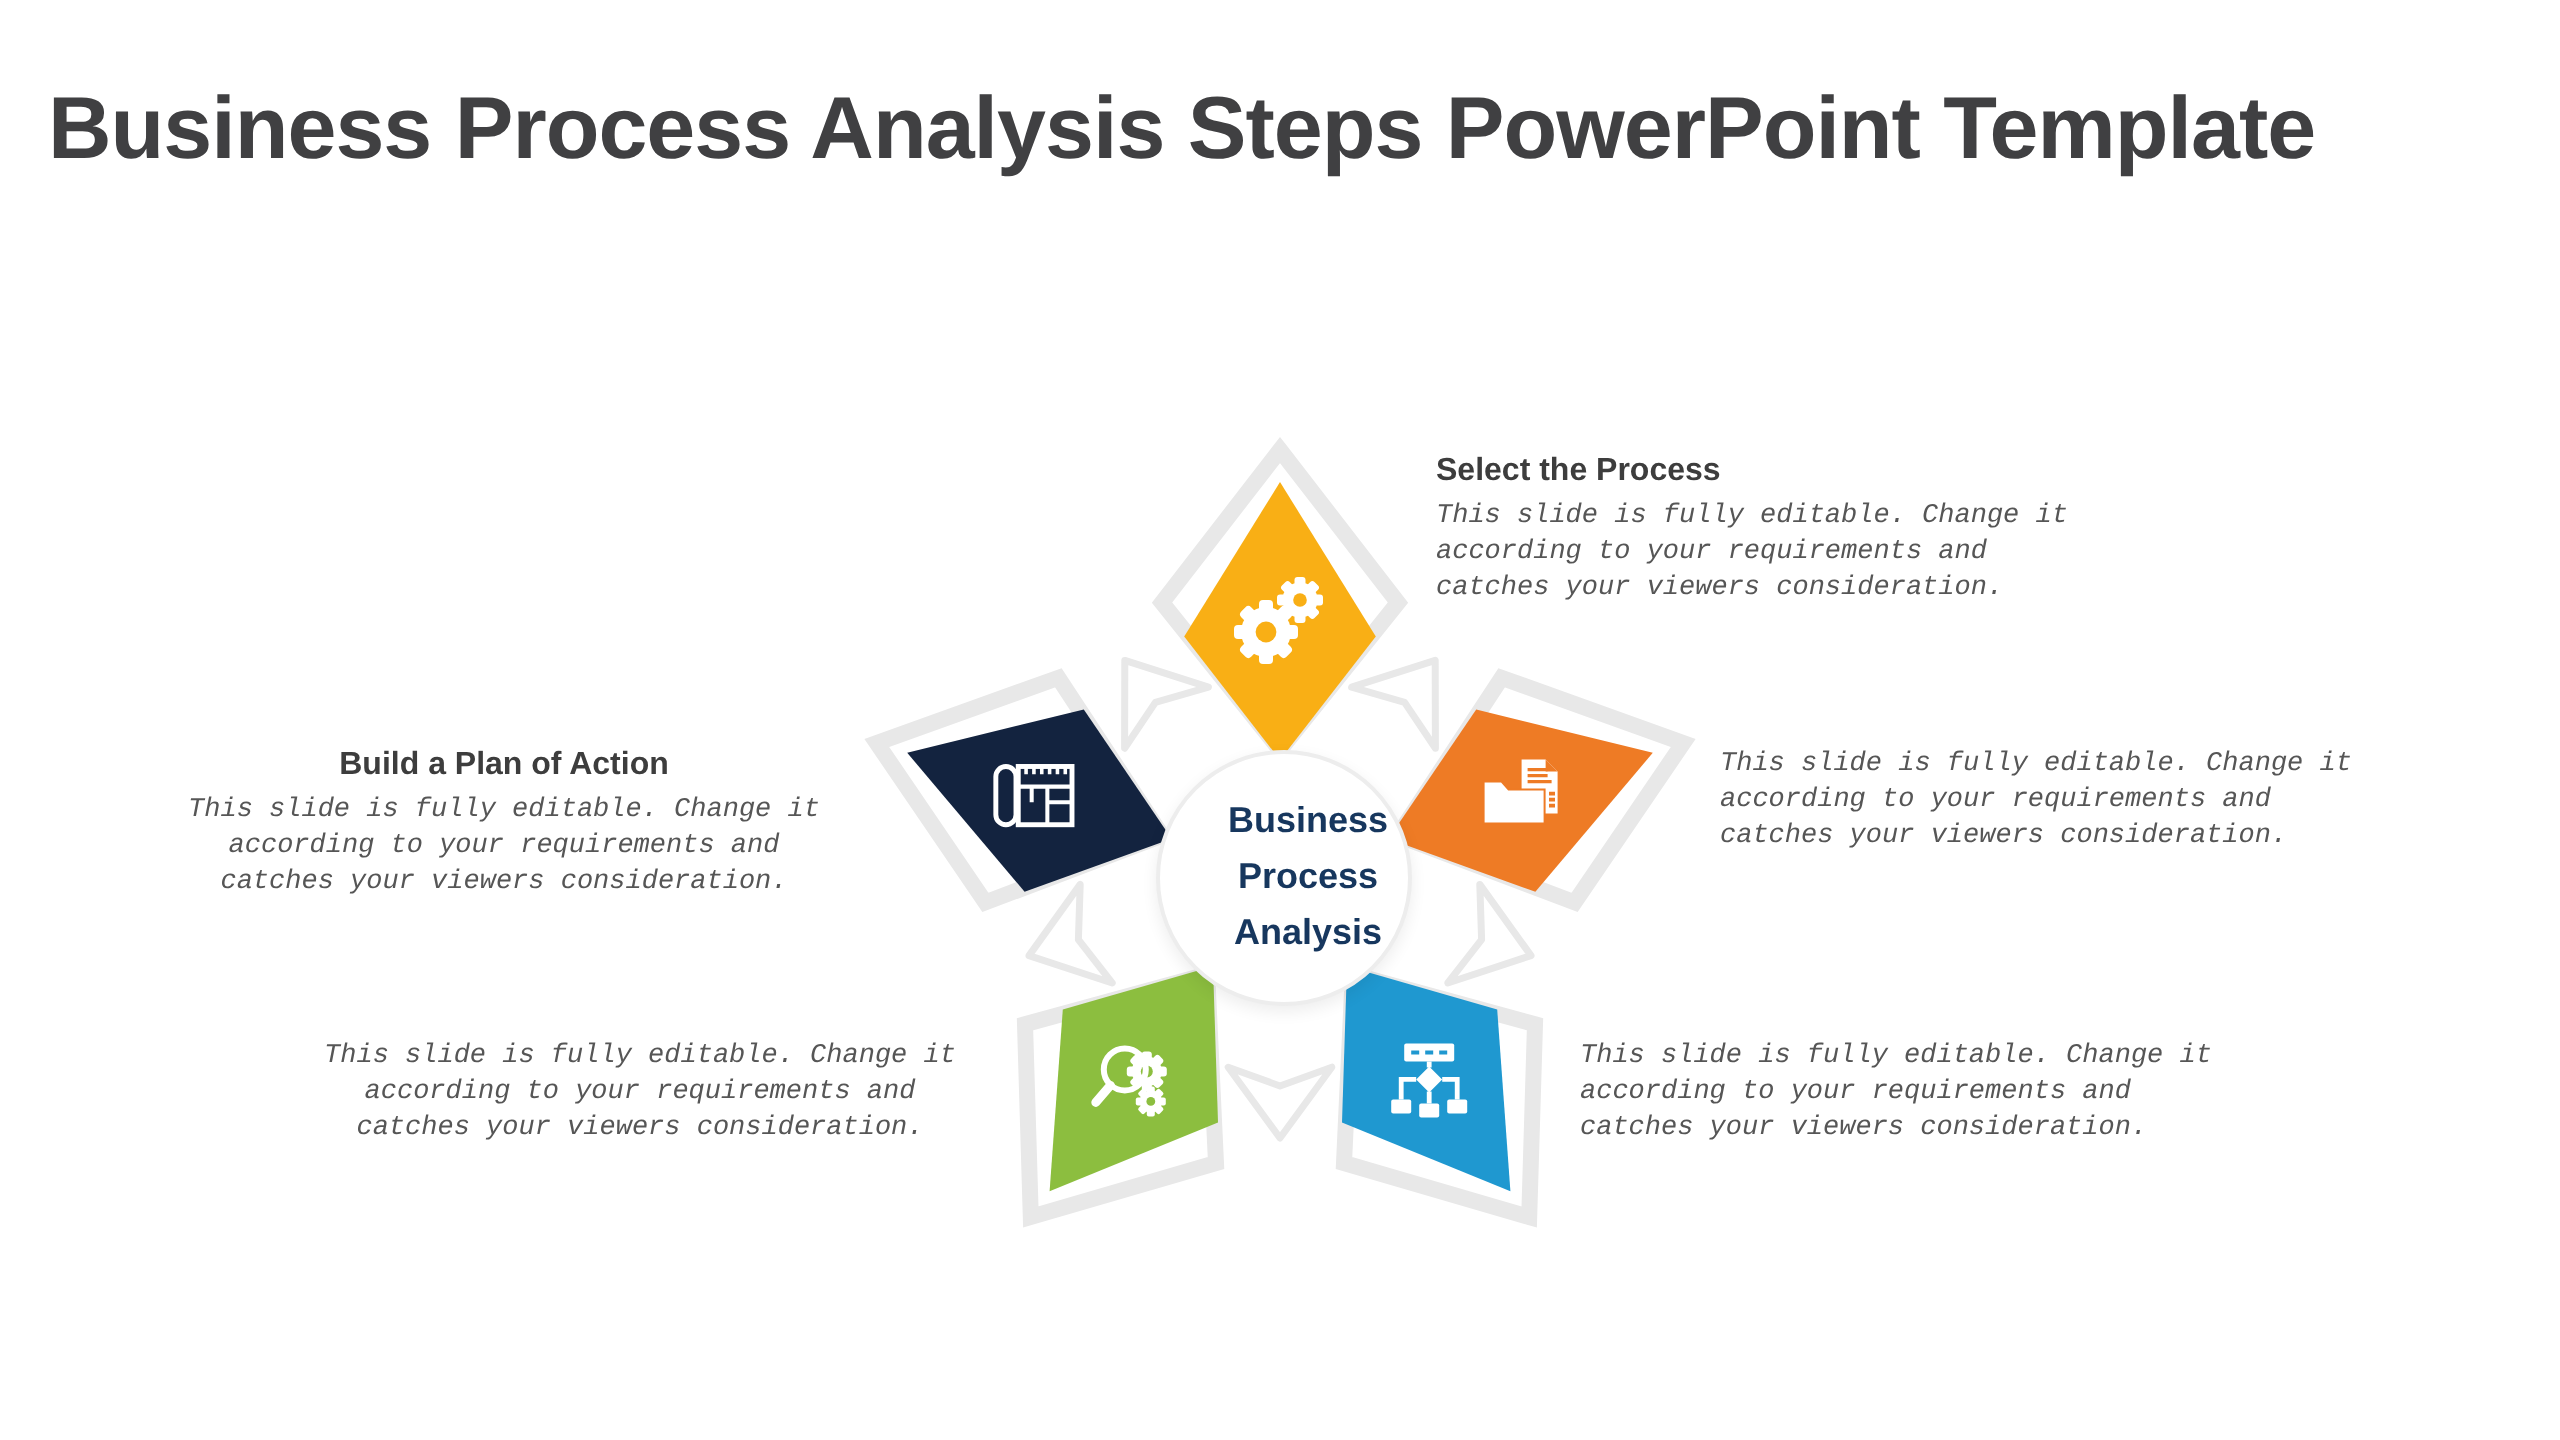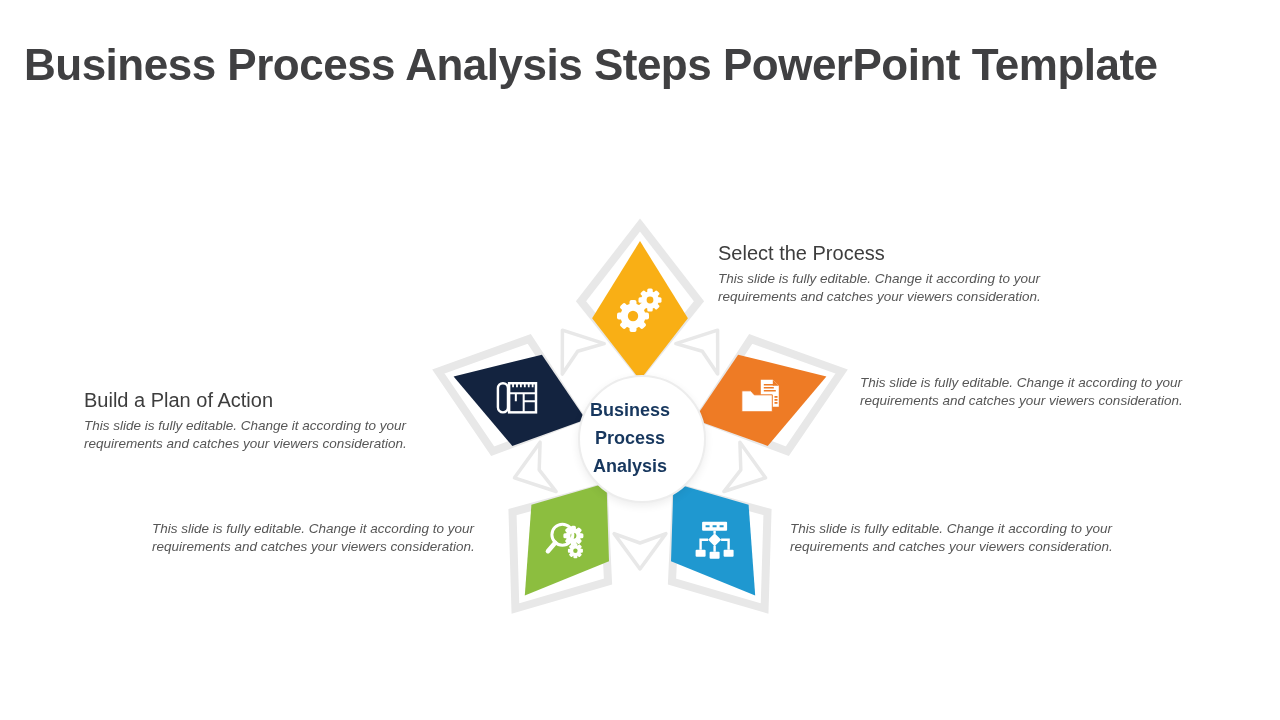--- a/index.html
+++ b/index.html
@@ -11,35 +11,36 @@
   .title{
     position:absolute;left:24px;top:40px;margin:0;
     font-size:44px;font-weight:700;letter-spacing:-0.5px;white-space:nowrap;
     color:var(--c-title,#404042);
   }
   #diagram{position:absolute;left:0;top:0;width:1280px;height:720px}
   .center-circle{
     position:absolute;left:578px;top:375px;width:124px;height:124px;
     border-radius:50%;background:#fff;border:2px solid #ededed;
     box-shadow:0 3px 8px rgba(0,0,0,.07);
-    display:flex;align-items:center;justify-content:flex-start;text-align:center;
+    display:flex;align-items:center;justify-content:flex-end;text-align:center;
   }
   .center-label{
     width:100px;font-size:18px;font-weight:700;line-height:1.55;
     color:var(--c-center,#17375E);
   }
   .step-text{position:absolute;width:336px}
-  .step-text.align-right{text-align:left}
+  .step-text.align-right{text-align:center}
   .step-heading{
-    font-size:20px;font-weight:400;margin:15px 0 5px 0;
+    font-size:16px;font-weight:700;margin:0 0 5px 0;
     color:var(--c-heading,#3D3D3D);
   }
   .step-desc{
     font-size:13.5px;font-style:italic;line-height:1.32;
     color:var(--c-body,#565656);
+    font-family:Liberation Mono, monospace;
   }
   #txt-select {left:718px;top:227px}
   #txt-gather {left:860px;top:374px}
   #txt-create {left:790px;top:520px}
   #txt-analyze{left:152px;top:520px}
   #txt-build  {left:84px;top:374px}
 </style>
 </head>
 <body style="--c-title: #404042; --c-heading: #3D3D3D; --c-body: #565656; --c-center: #17375E; --c-bg: #FFFFFF;">
 

